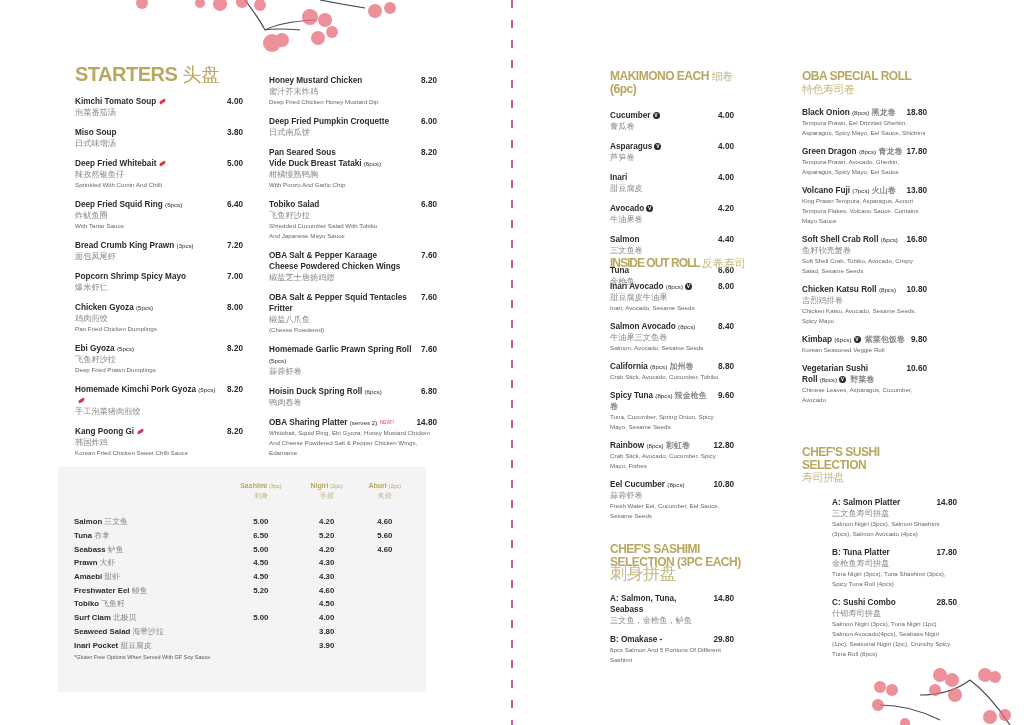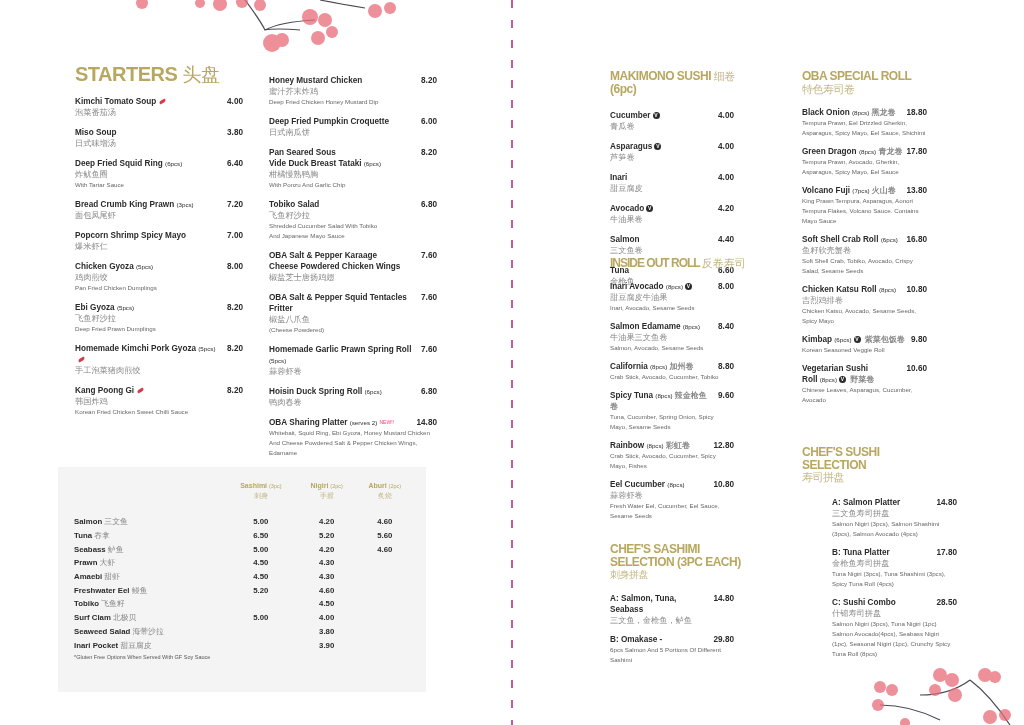--- a/index.html
+++ b/index.html
@@ -91,20 +91,28 @@
     </div>
     <div class="item" style="margin-bottom: 9px;">
       <div class="row">
         <div class="name"><span>Miso Soup</span></div>
         <div class="price">3.80</div>
       </div>
       <div class="cn">日式味增汤</div>
     </div>
     <div class="item" style="margin-bottom: 9px;">
       <div class="row">
+        <div class="name"><span>Deep Fried Whitebait</span><span class="chili"></span></div>
+        <div class="price">5.00</div>
+      </div>
+      <div class="cn">辣孜然银鱼仔</div>
+      <div class="desc">Sprinkled With Cumin And Chilli</div>
+    </div>
+    <div class="item" style="margin-bottom: 9px;">
+      <div class="row">
         <div class="name"><span>Deep Fried Squid Ring</span> <span class="pcs">(6pcs)</span></div>
         <div class="price">6.40</div>
       </div>
       <div class="cn">炸鱿鱼圈</div>
       <div class="desc">With Tartar Sauce</div>
     </div>
     <div class="item" style="margin-bottom: 9px;">
       <div class="row">
         <div class="name"><span>Bread Crumb King Prawn</span> <span class="pcs">(3pcs)</span></div>
         <div class="price">7.20</div>
@@ -293,21 +301,21 @@
           <td></td>
           <td>3.90</td>
           <td></td>
         </tr>
       </tbody>
   </table>
   <div class="footnote">*Gluten Free Options When Served With GF Soy Sauce</div>
 </div>
 
 <div class="sec-title" style="left:610px;top:70px;font-size:12px;width:140px;">
-  <span>MAKIMONO SUSHI</span>
+  <span>MAKIMONO EACH</span>
   <span class="cn" style="font-size:11px;color:#c4b887;">细卷</span><br>
   <span>(6pc)</span>
 </div>
 <div class="col" id="makimono-col" style="left:610px;top:110px;width:124px;">
     <div class="item" style="margin-bottom: 9px;">
       <div class="row">
         <div class="name"><span>Cucumber</span><span class="veg">V</span></div>
         <div class="price">4.00</div>
       </div>
       <div class="cn">青瓜卷</div>
@@ -357,21 +365,21 @@
     <div class="item" style="margin-bottom: 8px;">
       <div class="row">
         <div class="name"><span>Inari Avocado</span> <span class="pcs">(8pcs)</span><span class="veg">V</span></div>
         <div class="price">8.00</div>
       </div>
       <div class="cn">甜豆腐皮牛油果</div>
       <div class="desc">Inari, Avocado, Sesame Seeds</div>
     </div>
     <div class="item" style="margin-bottom: 8px;">
       <div class="row">
-        <div class="name"><span>Salmon Edamame</span> <span class="pcs">(8pcs)</span></div>
+        <div class="name"><span>Salmon Avocado</span> <span class="pcs">(8pcs)</span></div>
         <div class="price">8.40</div>
       </div>
       <div class="cn">牛油果三文鱼卷</div>
       <div class="desc">Salmon, Avocado, Sesame Seeds</div>
     </div>
     <div class="item" style="margin-bottom: 8px;">
       <div class="row">
         <div class="name"><span>California</span> <span class="pcs">(8pcs)</span> <span class="cnin">加州卷</span></div>
         <div class="price">8.80</div>
       </div>
@@ -400,21 +408,21 @@
       </div>
       <div class="cn">蒜蓉虾卷</div>
       <div class="desc">Fresh Water Eel, Cucumber, Eel Sauce,</div>
       <div class="desc">Sesame Seeds</div>
     </div>
   </div>
 
 <div class="sec-title" style="left:610px;top:543px;font-size:12px;">
   <span>CHEF'S SASHIMI</span><br>
   <span>SELECTION (3PC EACH)</span><br>
-  <span class="cn" style="font-size:10px;color:#c4b887;">刺身拼盘</span>
+  <span class="cn" style="font-size:17px;color:#c4b887;">刺身拼盘</span>
 </div>
 <div class="col" id="chefsashimi-col" style="left:610px;top:593px;width:124px;">
     <div class="item" style="margin-bottom: 8px;">
       <div class="row">
         <div class="name"><span>A: Salmon, Tuna, Seabass</span></div>
         <div class="price">14.80</div>
       </div>
       <div class="cn">三文鱼，金枪鱼，鲈鱼</div>
     </div>
     <div class="item" style="margin-bottom: 8px;">

